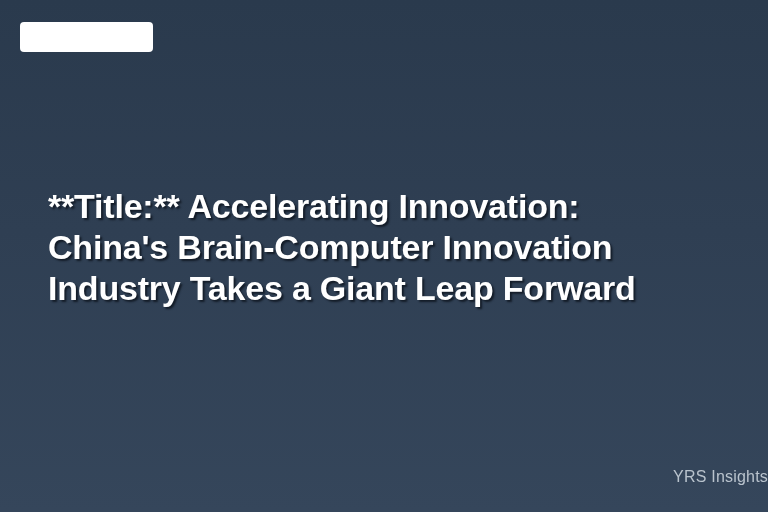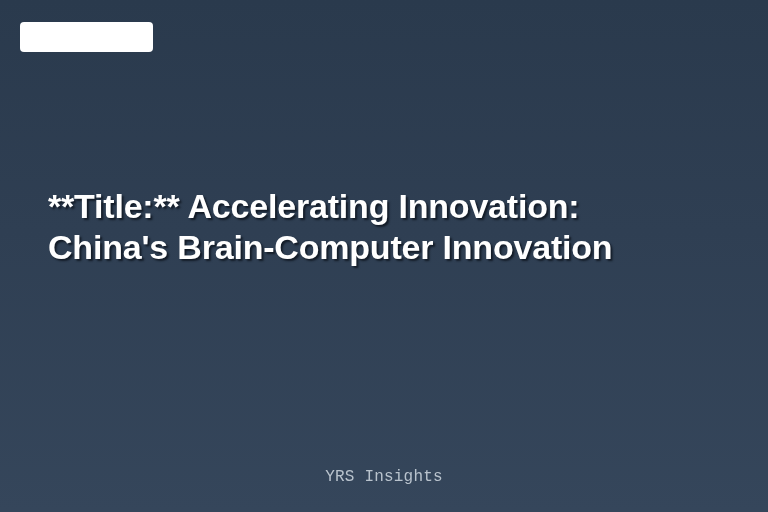--- a/index.html
+++ b/index.html
@@ -55,35 +55,36 @@
     text-shadow: 2px 2px 2px rgba(8, 14, 22, 0.72);
     white-space: nowrap;
   }
 
   
   #footer-attribution {
     position: absolute;
     left: 0;
     right: 0;
     top: 468px;
-    text-align: center;
-    font-family: Liberation Mono, monospace;
+    text-align: right;
+    font-family: Liberation Sans, sans-serif;
     font-size: 16px;
     font-weight: normal;
     color: #b9c3cd;
     letter-spacing: 0.2px;
   }
 </style>
 </head>
 <body>
 
 <div id="slide">
 
   <div id="logo-placeholder"></div>
 
   <div id="title-block">
     <span class="title-line">**Title:** Accelerating Innovation:</span>
     <span class="title-line">China's Brain-Computer Innovation</span>
+    <span class="title-line">Industry Takes a Giant Leap Forward</span>
   </div>
 
   <div id="footer-attribution">YRS Insights</div>
 
 </div>
 
 </body></html>

